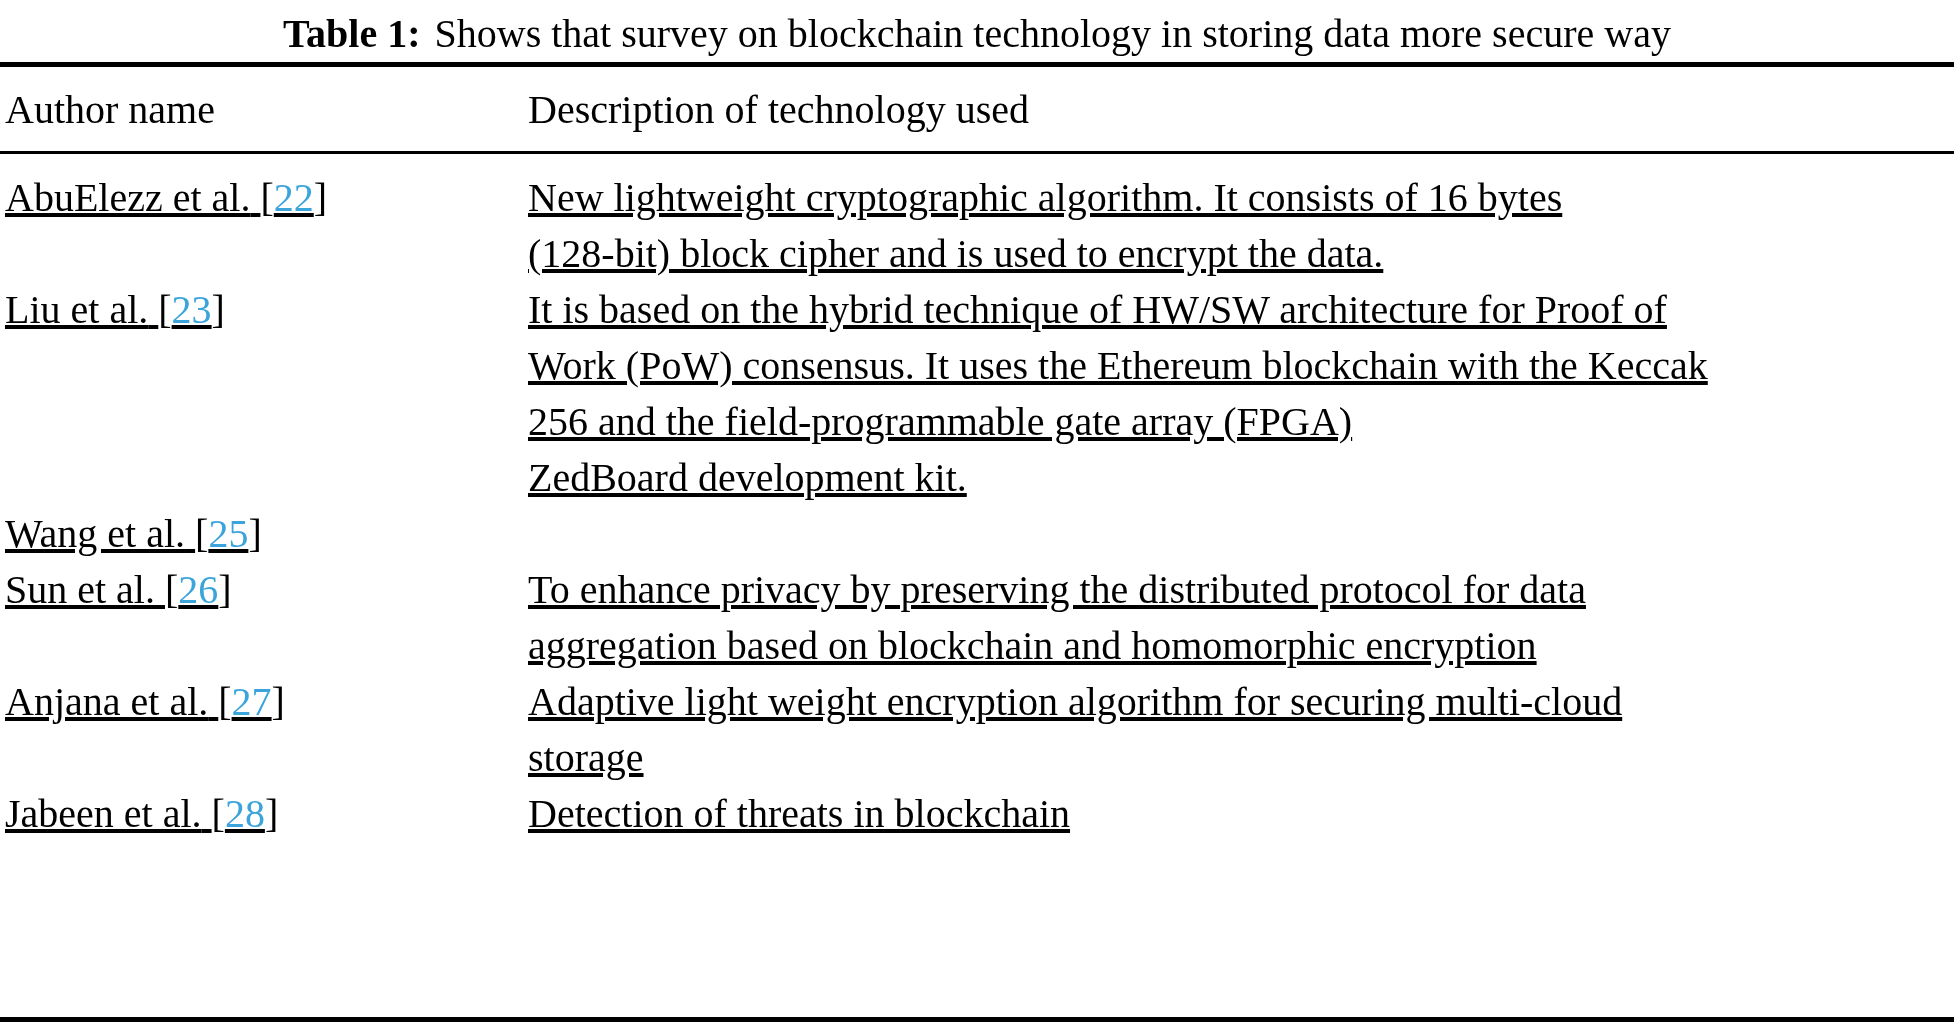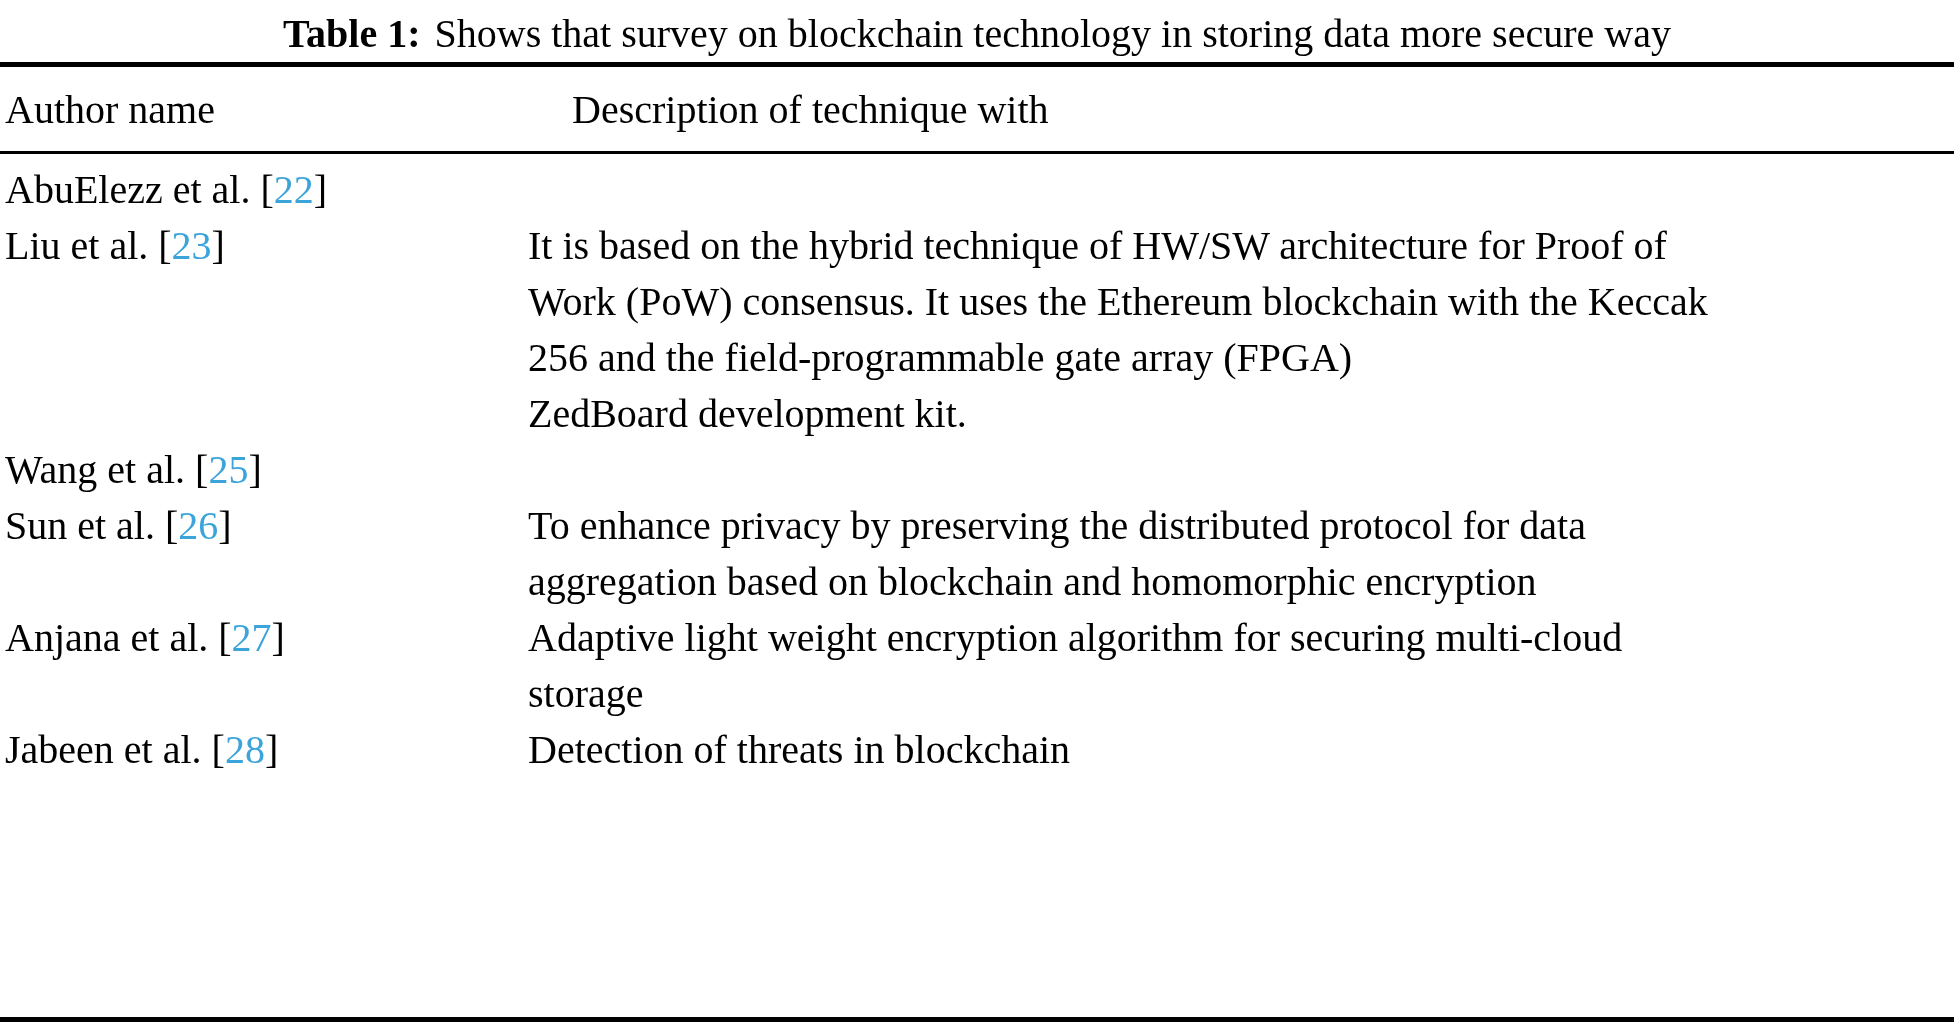--- a/index.html
+++ b/index.html
@@ -42,26 +42,26 @@
     width: 100%;
     background: var(--rule);
   }
   .rule.thick { height: 5px; }
   .rule.thin  { height: 3px; }
   .header-row {
     display: flex;
     align-items: flex-start;
     padding: 15px 15px 13px 0;
     line-height: 52px;
-    gap: 44px;
   }
   .tbody {
     flex: 1;
-    padding-top: 8px;
+    padding-top: 16px;
     padding-bottom: 6px;
+    text-decoration: underline;
   }
   .row {
     display: flex;
     align-items: flex-start;
   }
   .col-author {
     width: 528px;
     flex-shrink: 0;
     padding-left: 5px;
     line-height: 56px;
@@ -84,31 +84,33 @@
 <div class="figure">
 
   <div class="caption">
     <span class="caption-label">Table 1:</span><span>Shows that survey on blockchain technology in storing data more secure way</span>
   </div>
 
   <div class="rule thick"></div>
 
   <div class="header-row">
     <div class="col-author">Author name</div>
-    <div class="col-desc">Description of technique with</div>
+    <div class="col-desc">Description of technology used</div>
   </div>
 
   <div class="rule thin"></div>
 
   <div class="tbody" id="rows">
     <div class="row">
       <div class="col-author">
         <span>AbuElezz et al.</span>
         <span>[</span><span class="ref">22</span><span>]</span>
       </div>
+      <div class="col-desc">New lightweight cryptographic algorithm. It consists of 16 bytes
+(128-bit) block cipher and is used to encrypt the data.</div>
     </div>
 
     <div class="row">
       <div class="col-author">
         <span>Liu et al.</span>
         <span>[</span><span class="ref">23</span><span>]</span>
       </div>
       <div class="col-desc">It is based on the hybrid technique of HW/SW architecture for Proof of
 Work (PoW) consensus. It uses the Ethereum blockchain with the Keccak
 256 and the field-programmable gate array (FPGA)

